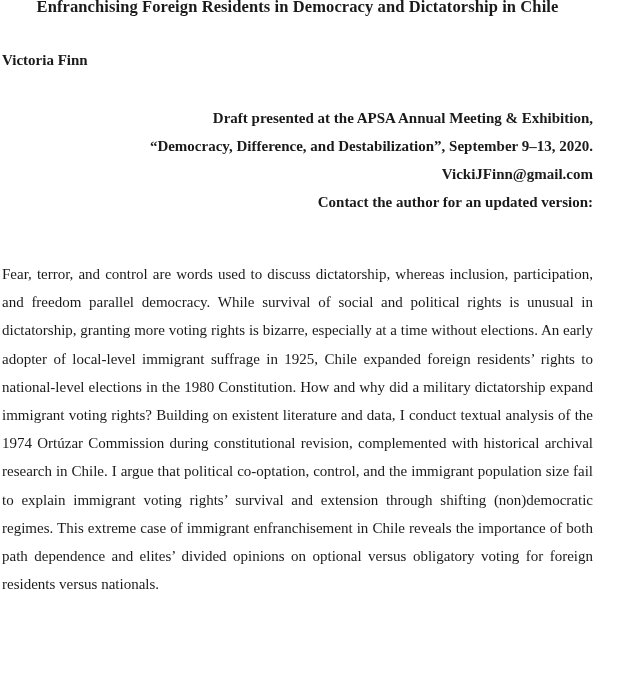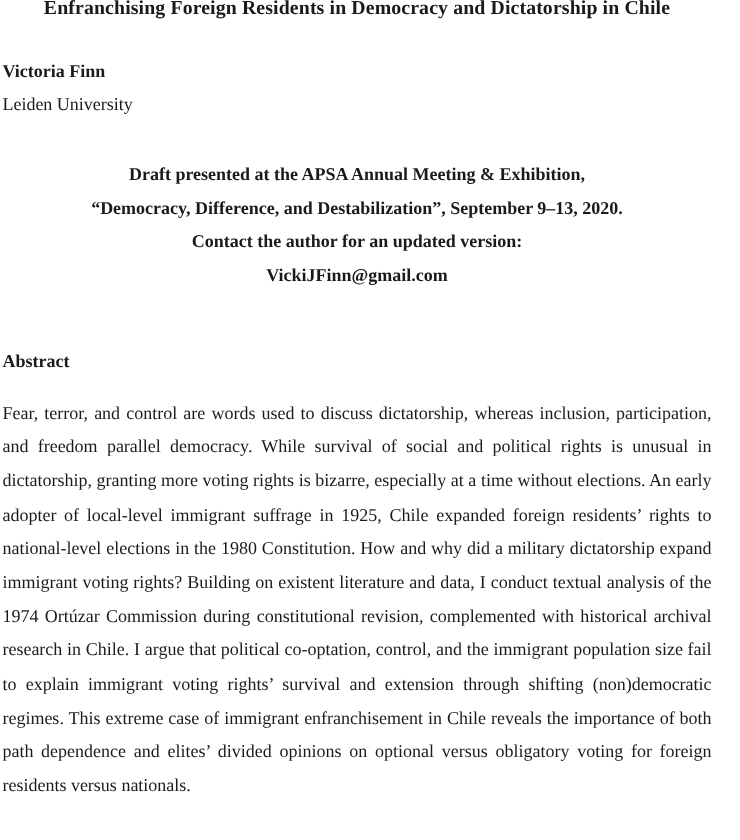--- a/index.html
+++ b/index.html
@@ -54,20 +54,21 @@
 
   
   .conference-block {
     text-align: center;
     margin-top: 30px;
   }
   .conference-line {
     font-size: 15px;
     font-weight: bold;
     line-height: 28px;
+    text-align: right;
   }
 
   
   .abstract-section {
     margin-top: 44px;
   }
   .section-heading {
     font-size: 15px;
     font-weight: bold;
     line-height: 28px;
@@ -83,28 +84,26 @@
 </style>
 </head>
 <body>
 
 <div class="page">
 
   <h1 class="doc-title">Enfranchising Foreign Residents in Democracy and Dictatorship in Chile</h1>
 
   <div class="author-block">
     <div class="author-name">Victoria Finn</div>
-    <div class="affiliation">Leiden University</div>
   </div>
 
   <div class="conference-block">
     <div class="conference-line">Draft presented at the APSA Annual Meeting &amp; Exhibition,</div>
     <div class="conference-line">“Democracy, Difference, and Destabilization”, September 9–13, 2020.</div>
+    <div class="conference-line">VickiJFinn@gmail.com</div>
     <div class="conference-line">Contact the author for an updated version:</div>
-    <div class="conference-line">VickiJFinn@gmail.com</div>
   </div>
 
   <div class="abstract-section">
-    <div class="section-heading">Abstract</div>
     <p class="abstract-body">Fear, terror, and control are words used to discuss dictatorship, whereas inclusion, participation, and freedom parallel democracy. While survival of social and political rights is unusual in dictatorship, granting more voting rights is bizarre, especially at a time without elections. An early adopter of local-level immigrant suffrage in 1925, Chile expanded foreign residents’ rights to national-level elections in the 1980 Constitution. How and why did a military dictatorship expand immigrant voting rights? Building on existent literature and data, I conduct textual analysis of the 1974 Ortúzar Commission during constitutional revision, complemented with historical archival research in Chile. I argue that political co-optation, control, and the immigrant population size fail to explain immigrant voting rights’ survival and extension through shifting (non)democratic regimes. This extreme case of immigrant enfranchisement in Chile reveals the importance of both path dependence and elites’ divided opinions on optional versus obligatory voting for foreign residents versus nationals.</p>
   </div>
 
 </div>
 
 </body></html>

